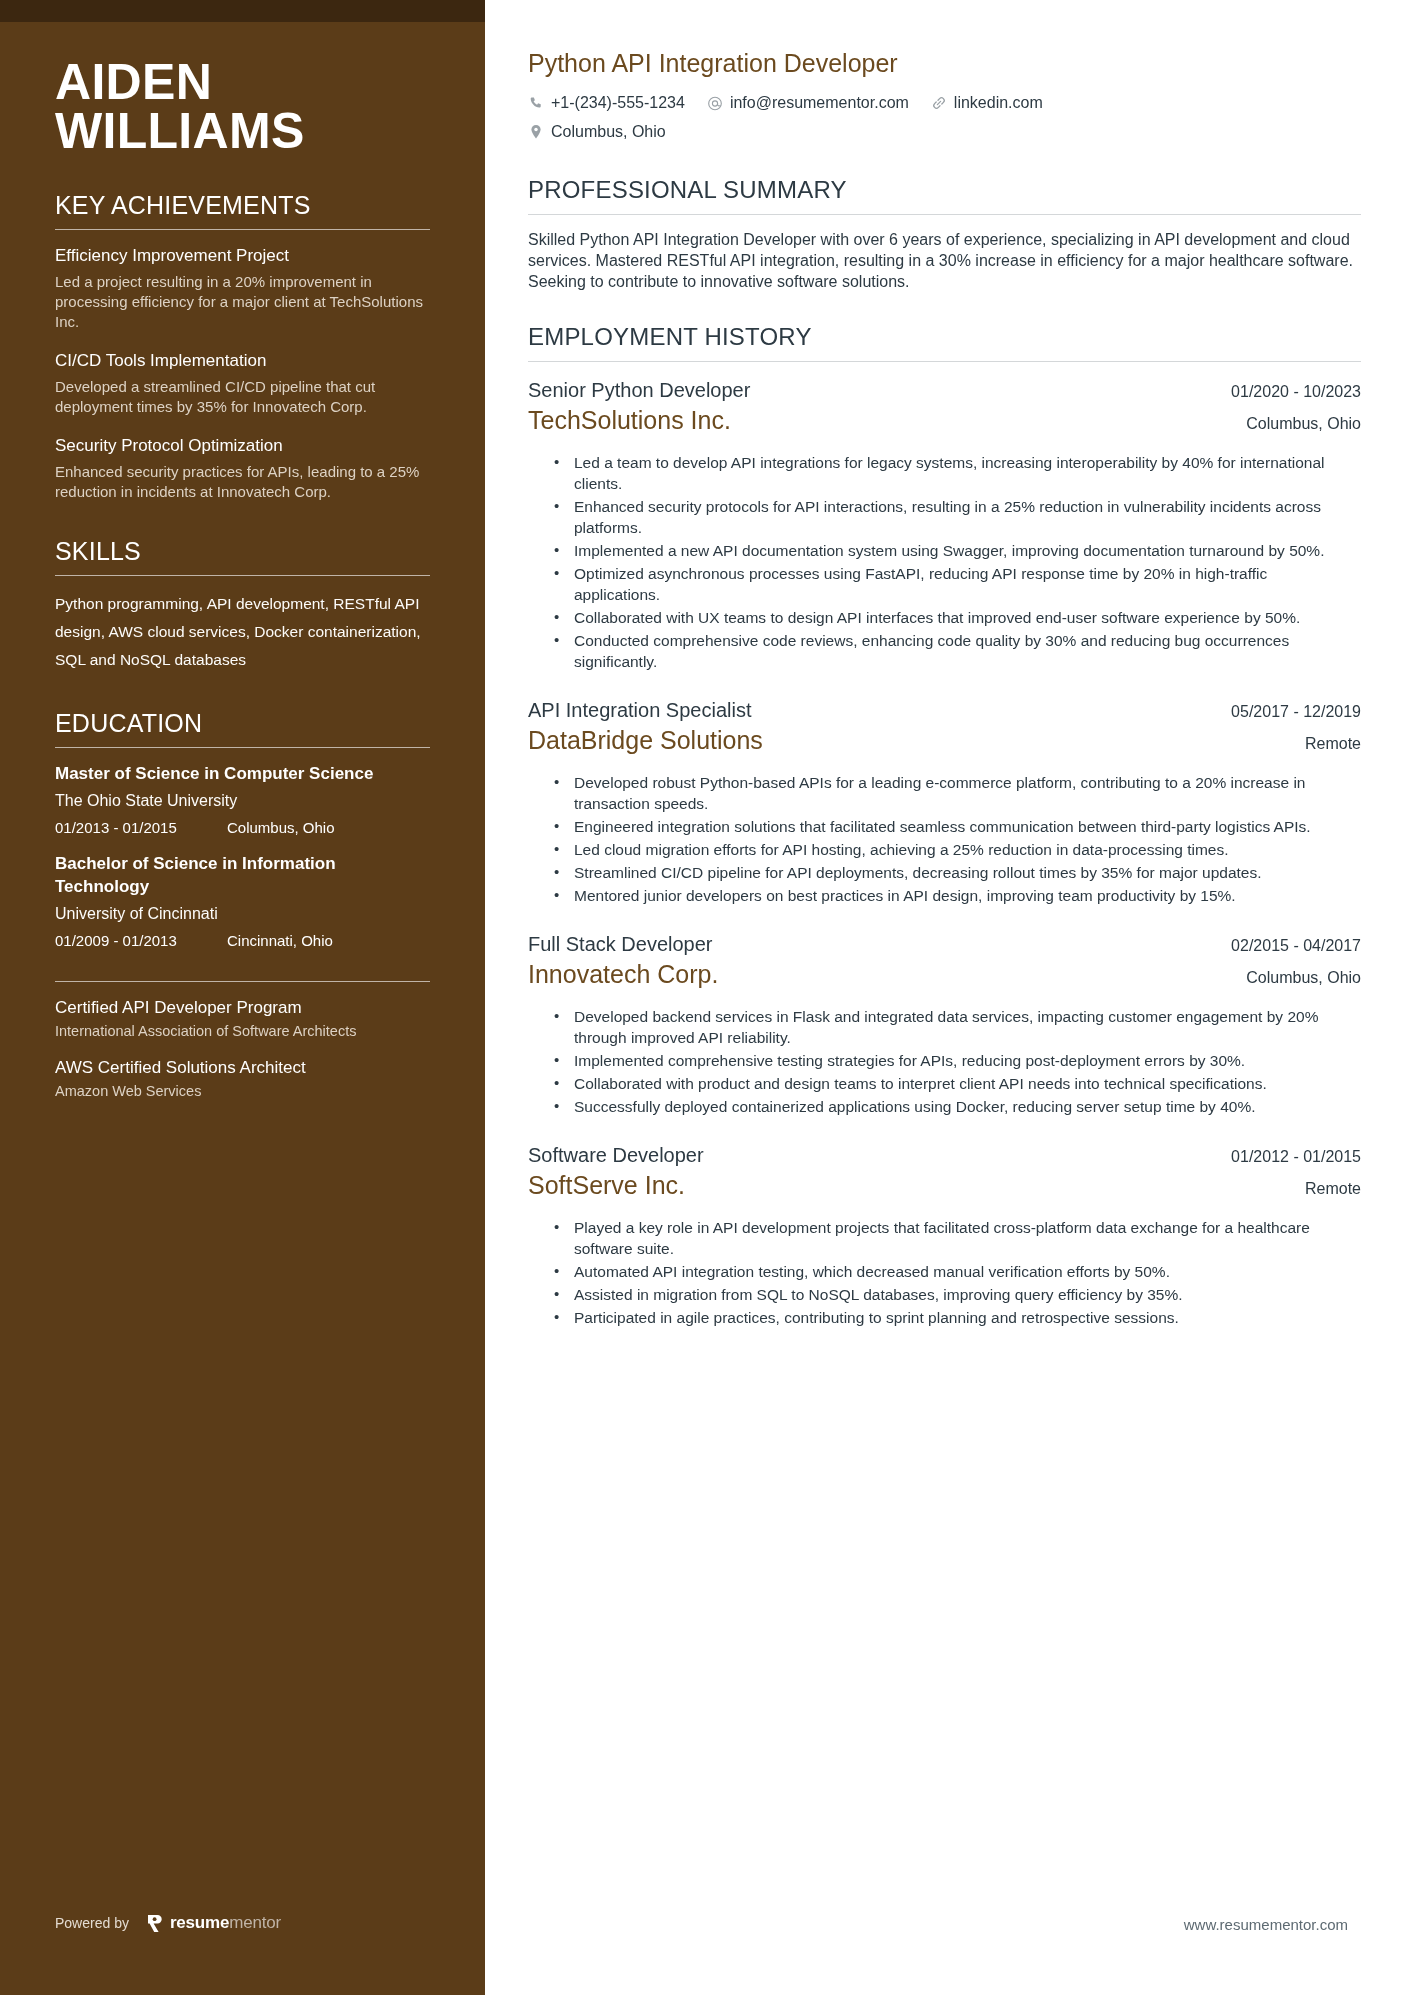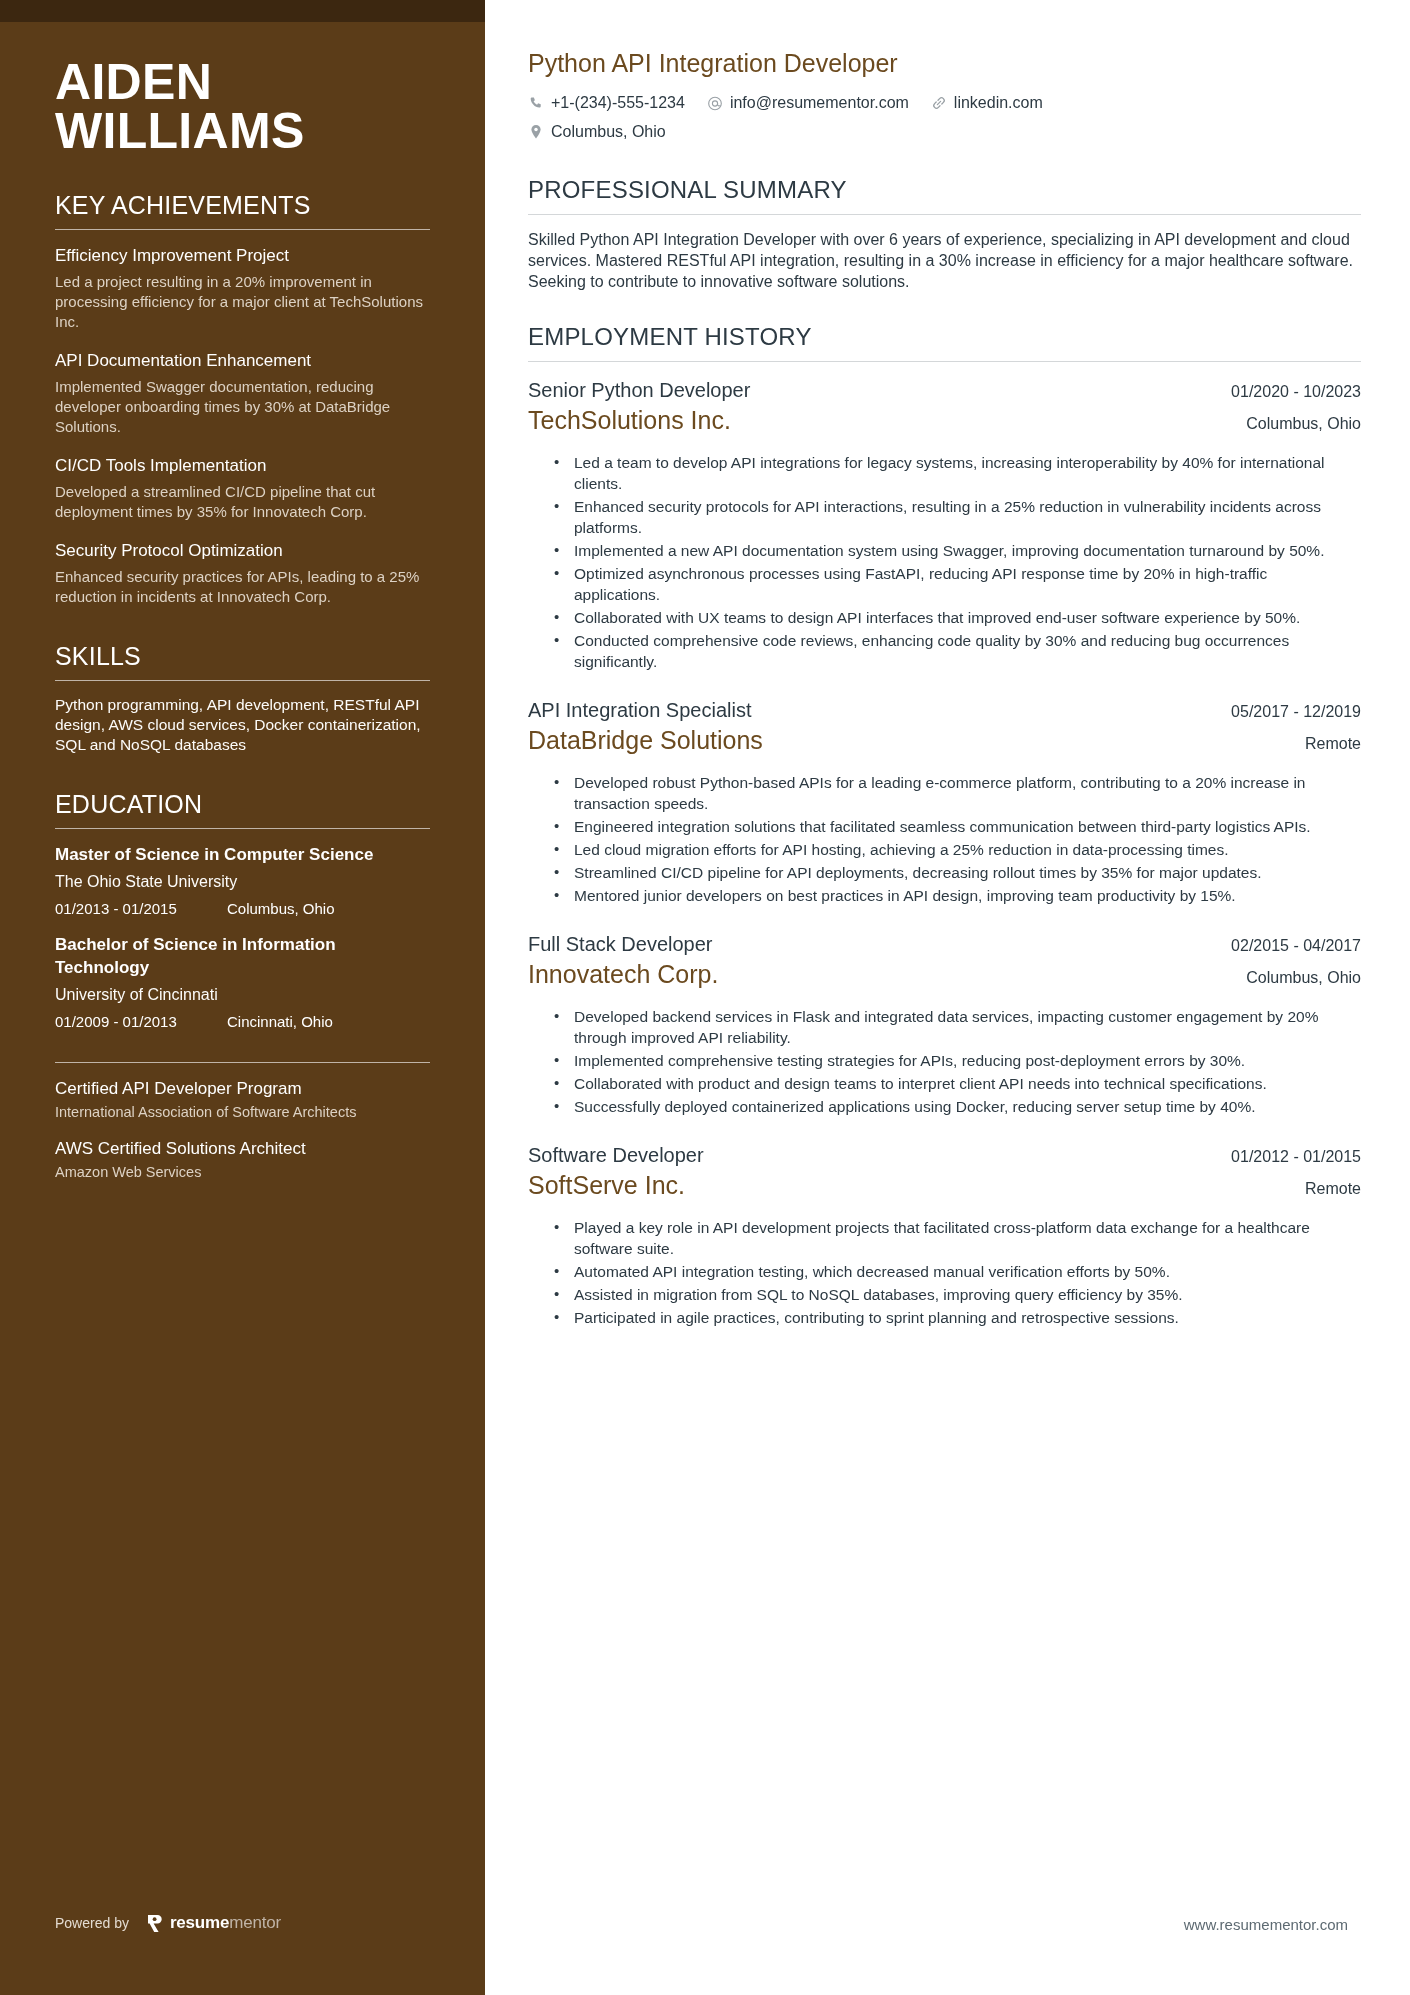--- a/index.html
+++ b/index.html
@@ -69,21 +69,21 @@
     margin-bottom: 5px;
   }
   .ach-desc {
     font-size: 15px;
     line-height: 20px;
     color: #ddd2c4;
   }
 
   .skills-text {
     font-size: 15.5px;
-    line-height: 20px;
+    line-height: 28px;
     color: #fdfcfa;
   }
 
   .edu-item { margin-bottom: 14px; }
   .edu-degree {
     font-size: 17px;
     line-height: 23px;
     font-weight: 700;
     color: #ffffff;
     margin-bottom: 5px;
@@ -278,24 +278,20 @@
       <div class="name-line">WILLIAMS</div>
     </div>
 
     <section class="side-section">
       <div class="side-heading">KEY ACHIEVEMENTS</div>
       <div class="side-rule"></div>
 
       <div class="ach-item">
         <div class="ach-title">Efficiency Improvement Project</div>
         <div class="ach-desc">Led a project resulting in a 20% improvement in processing efficiency for a major client at TechSolutions Inc.</div>
-      </div>
-      <div class="ach-item">
-        <div class="ach-title">API Documentation Enhancement</div>
-        <div class="ach-desc">Implemented Swagger documentation, reducing developer onboarding times by 30% at DataBridge Solutions.</div>
       </div>
       <div class="ach-item">
         <div class="ach-title">CI/CD Tools Implementation</div>
         <div class="ach-desc">Developed a streamlined CI/CD pipeline that cut deployment times by 35% for Innovatech Corp.</div>
       </div>
       <div class="ach-item">
         <div class="ach-title">Security Protocol Optimization</div>
         <div class="ach-desc">Enhanced security practices for APIs, leading to a 25% reduction in incidents at Innovatech Corp.</div>
       </div>
     </section>

